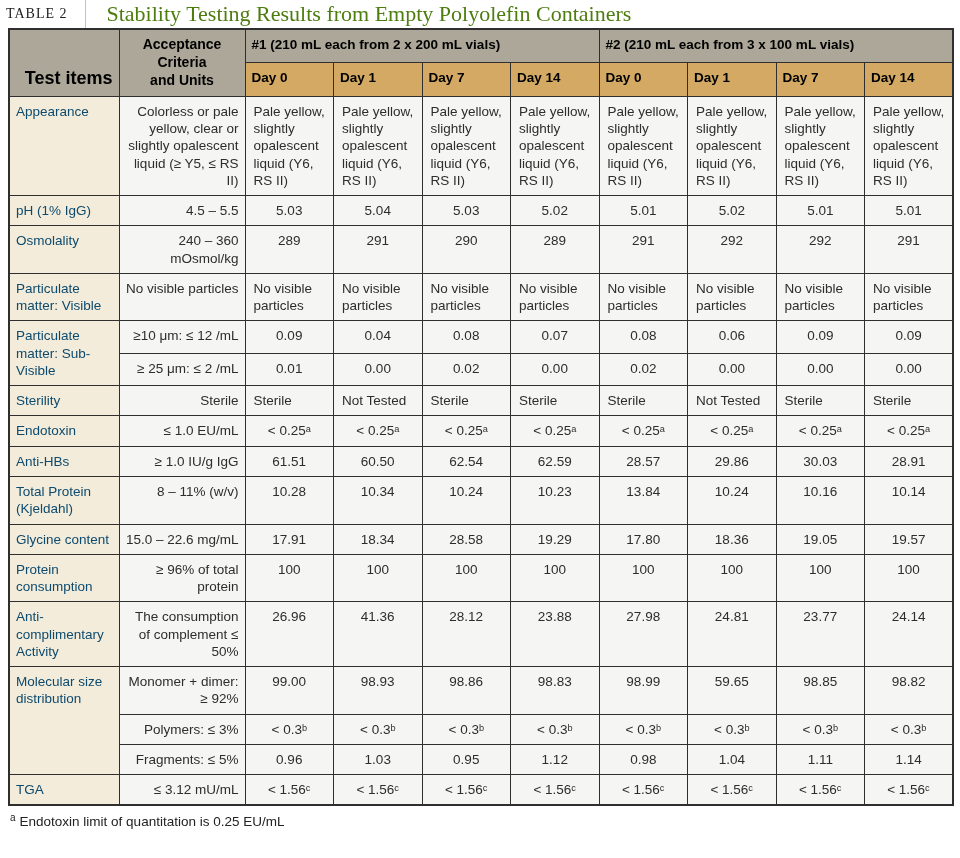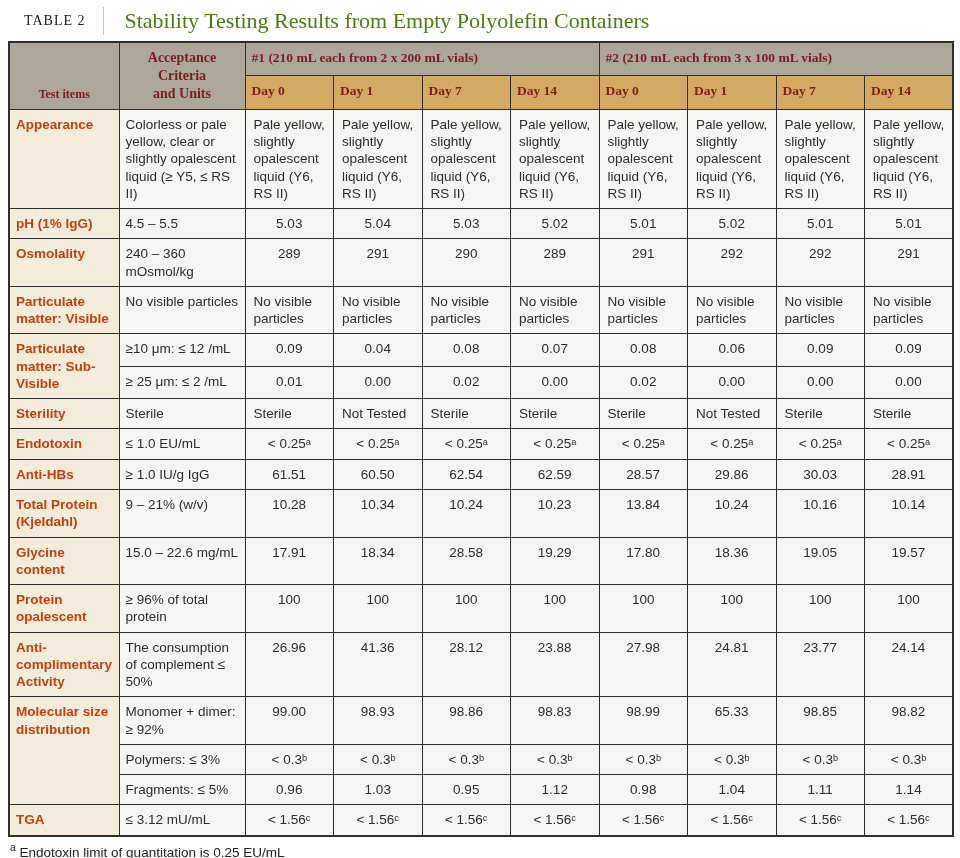--- a/index.html
+++ b/index.html
@@ -2,21 +2,21 @@
 <html><head>
 <meta charset="utf-8">
 <style>
   html, body { margin: 0; padding: 0; background: #ffffff; }
   .page {
     width: 960px; height: 858px; background: #ffffff; overflow: hidden;
     font-family: "Liberation Sans", "DejaVu Sans", sans-serif;
     color: #2a2a2a; box-sizing: border-box;
   }
   
-  .title-bar { display: flex; align-items: center; height: 41px; padding-left: 24px; }
+  .title-bar { display: flex; align-items: center; height: 28px; padding-left: 6px; }
   .table-tag {
     font-family: "Liberation Serif", "DejaVu Serif", serif;
     font-size: 14px; letter-spacing: 1px; color: #1c1c1c; white-space: nowrap;
   }
   .vrule { width: 1px; height: 28px; background: #c7c3bb; margin: 0 20px 0 18px; }
   .doc-title {
     font-family: "Liberation Serif", "DejaVu Serif", serif;
     font-size: 22px; color: #4d7c0f; white-space: nowrap;
   }
   
@@ -25,31 +25,31 @@
     width: 944px; margin-left: 8px;
     border: 2px solid #2f2f2f;
   }
   table.stab th, table.stab td {
     border: 1px solid #2f2f2f;
     padding: 6px 6px;
     font-size: 13.5px; line-height: 1.28;
     vertical-align: top; text-align: left;
     overflow: hidden;
   }
-  thead th { color: #7f1d1d; font-weight: bold; font-family: Liberation Serif, serif; }
+  thead th { color: #000000; font-weight: bold; }
   th.corner { background: #aca798; }
-  th.corner.test { vertical-align: bottom; text-align: center; font-size: 12px; }
+  th.corner.test { vertical-align: bottom; text-align: right; font-size: 18px; }
   th.corner.accept { vertical-align: middle; text-align: center; white-space: pre-line; font-size: 14px; }
   th.group { background: #aca798; text-align: center; vertical-align: middle; font-size: 14px; margin-left: 12px; }
   th.day { background: #d3a963; text-align: center; vertical-align: middle; font-size: 14px; }
   tbody th.rowlabel {
-    background: #f4ecda; font-weight: bold; color: #c2410c;
+    background: #f4ecda; font-weight: normal; color: #0c4a6e;
   }
   tbody td { background: #f5f5f3; color: #2d2d2d; }
-  tbody td.criteria { text-align: left; }
+  tbody td.criteria { text-align: right; }
   tbody td.value.center { text-align: center; }
   tbody td.value.left { text-align: left; padding-left: 8px; }
   
   .footnotes { margin: 7px 0 0 10px; }
   .footnote { font-size: 13.5px; line-height: 1.35; color: #222222; }
   .footnote sup { font-size: 10px; line-height: 0; margin-right: 4px; }
 </style>
 </head>
 <body>
 
@@ -197,21 +197,21 @@
           <td class="value center">60.50</td>
           <td class="value center">62.54</td>
           <td class="value center">62.59</td>
           <td class="value center">28.57</td>
           <td class="value center">29.86</td>
           <td class="value center">30.03</td>
           <td class="value center">28.91</td>
         </tr>
         <tr>
           <th class="rowlabel">Total Protein (Kjeldahl)</th>
-          <td class="criteria">9 – 21% (w/v)</td>
+          <td class="criteria">8 – 11% (w/v)</td>
           <td class="value center">10.28</td>
           <td class="value center">10.34</td>
           <td class="value center">10.24</td>
           <td class="value center">10.23</td>
           <td class="value center">13.84</td>
           <td class="value center">10.24</td>
           <td class="value center">10.16</td>
           <td class="value center">10.14</td>
         </tr>
         <tr>
@@ -220,21 +220,21 @@
           <td class="value center">17.91</td>
           <td class="value center">18.34</td>
           <td class="value center">28.58</td>
           <td class="value center">19.29</td>
           <td class="value center">17.80</td>
           <td class="value center">18.36</td>
           <td class="value center">19.05</td>
           <td class="value center">19.57</td>
         </tr>
         <tr>
-          <th class="rowlabel">Protein opalescent</th>
+          <th class="rowlabel">Protein consumption</th>
           <td class="criteria">≥ 96% of total protein</td>
           <td class="value center">100</td>
           <td class="value center">100</td>
           <td class="value center">100</td>
           <td class="value center">100</td>
           <td class="value center">100</td>
           <td class="value center">100</td>
           <td class="value center">100</td>
           <td class="value center">100</td>
         </tr>
@@ -251,21 +251,21 @@
           <td class="value center">24.14</td>
         </tr>
         <tr>
           <th class="rowlabel" rowspan="3">Molecular size distribution</th>
           <td class="criteria">Monomer + dimer: ≥ 92%</td>
           <td class="value center">99.00</td>
           <td class="value center">98.93</td>
           <td class="value center">98.86</td>
           <td class="value center">98.83</td>
           <td class="value center">98.99</td>
-          <td class="value center">65.33</td>
+          <td class="value center">59.65</td>
           <td class="value center">98.85</td>
           <td class="value center">98.82</td>
         </tr>
         <tr>
           <td class="criteria">Polymers: ≤ 3%</td>
           <td class="value center">&lt; 0.3ᵇ</td>
           <td class="value center">&lt; 0.3ᵇ</td>
           <td class="value center">&lt; 0.3ᵇ</td>
           <td class="value center">&lt; 0.3ᵇ</td>
           <td class="value center">&lt; 0.3ᵇ</td>

